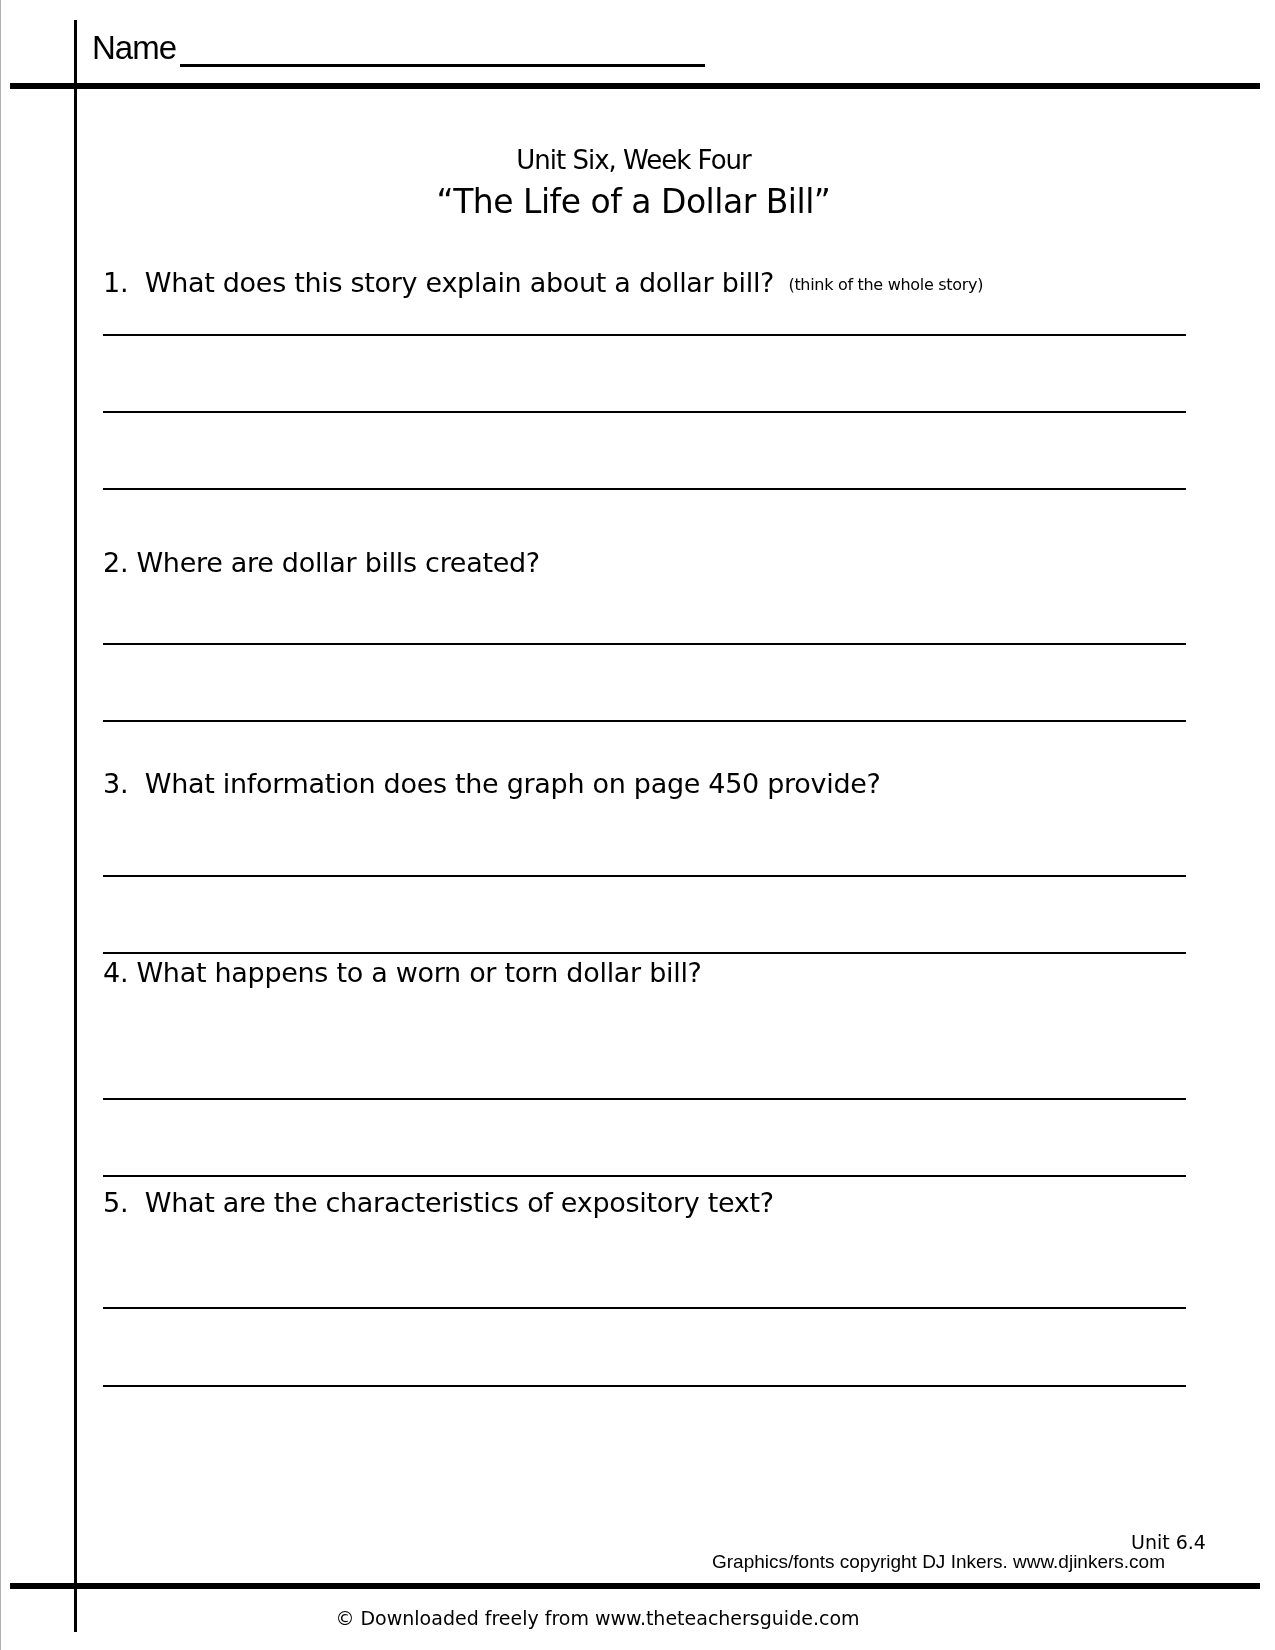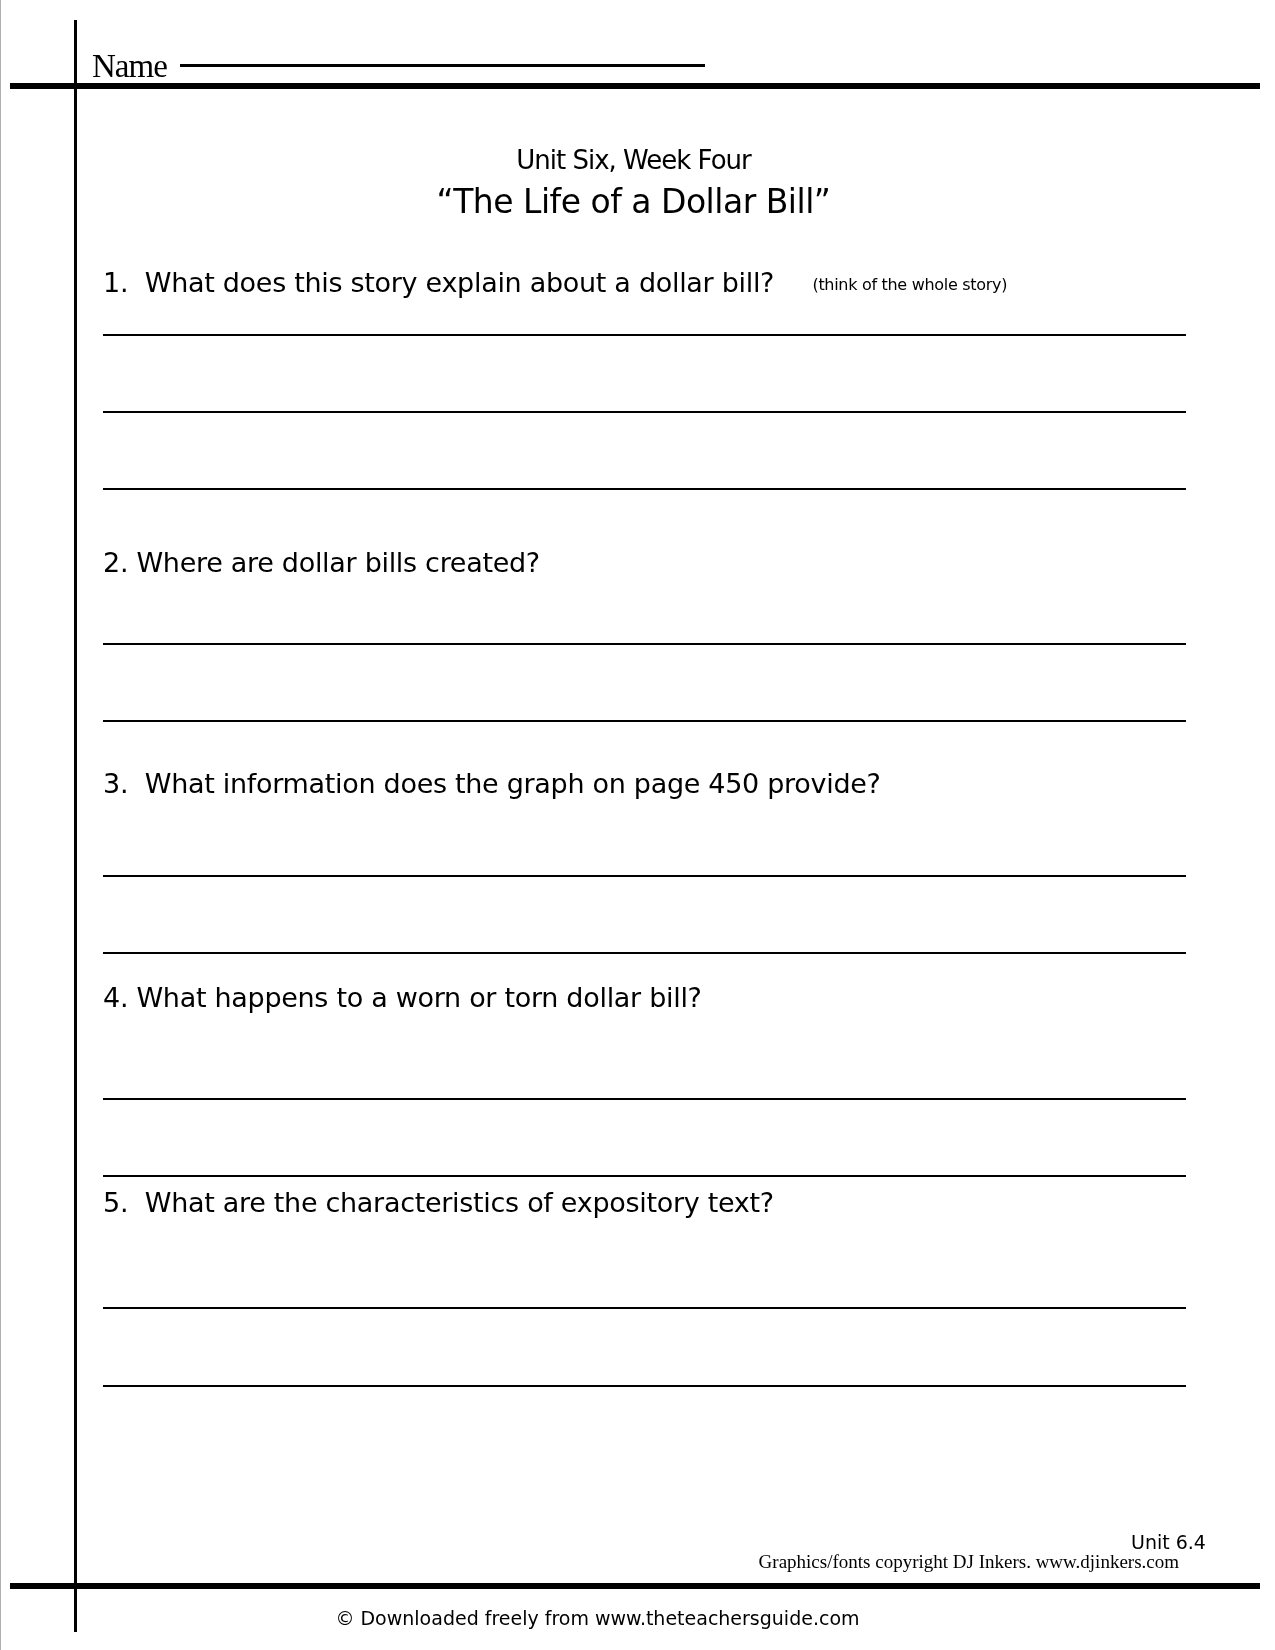--- a/index.html
+++ b/index.html
@@ -5,28 +5,28 @@
   html, body { margin: 0; padding: 0; }
   body {
     width: 1275px; height: 1650px; background: #ffffff; position: relative;
     overflow: hidden; font-family: "DejaVu Sans", sans-serif; color: #000;
   }
   .page-edge { position: absolute; left: 0; top: 0; width: 1px; height: 1650px; background: #b0b0b0; }
   .margin-line { position: absolute; left: 74px; top: 20px; width: 3px; height: 1612px; background: #000; }
   .rule-thick { position: absolute; left: 10px; width: 1250px; height: 6px; background: #000; }
   .rule-top { top: 83px; }
   .rule-bottom { top: 1583px; }
-  .name-label { position: absolute; left: 92px; top: 28px; font-size: 33px; line-height: 40px; font-family: Liberation Serif, serif; letter-spacing: -1px; margin-top: 18px; }
+  .name-label { position: absolute; left: 92px; top: 28px; font-size: 33px; line-height: 40px; font-family: Liberation Sans, sans-serif; letter-spacing: -1px; }
   .name-line { position: absolute; left: 180px; top: 64px; width: 525px; height: 3px; background: #000; }
   .unit-sub { position: absolute; left: 0; width: 1275px; top: 145px; text-align: center; font-size: 26px; font-family: "DejaVu Sans", sans-serif; letter-spacing: -1px; transform: translateX(-4px); }
   .story-title { position: absolute; left: 0; width: 1275px; top: 182px; text-align: center; font-size: 33px; font-family: "DejaVu Sans", sans-serif; letter-spacing: -0.5px; transform: translateX(-4px); }
   .question { position: absolute; left: 103px; font-size: 27px; line-height: 34px; letter-spacing: -0.3px; white-space: nowrap; }
-  .question .hint { font-size: 16px; margin-left: 30px; vertical-align: 2px; }
+  .question .hint { font-size: 16px; margin-left: 6px; vertical-align: 2px; }
   .answer-line { position: absolute; left: 103px; width: 1083px; height: 2px; background: #000; }
-  .copyright { position: absolute; right: 96px; top: 1551px; font-family: Liberation Serif, serif; font-size: 19px; margin-left: 37px; }
+  .copyright { position: absolute; right: 110px; top: 1551px; font-family: Liberation Sans, sans-serif; font-size: 19px; margin-left: 37px; }
   .footer-download { position: absolute; left: 0; width: 1275px; top: 1607px; text-align: center; font-size: 19px; transform: translateX(-40px); }
   .footer-unit { position: absolute; left: 1131px; top: 1531px; font-size: 19px; }
 </style>
 </head>
 <body>
 
 <div class="page-edge"></div>
 <div class="margin-line"></div>
 
 <div class="name-label">Name</div>
@@ -52,21 +52,21 @@
 <div class="answer-line" style="top:643px;"></div>
 <div class="answer-line" style="top:720px;"></div>
 
 <div class="question" style="top:767px;">
   <span>3.</span>&nbsp;
   <span>What information does the graph on page 450 provide?</span>
 </div>
 <div class="answer-line" style="top:875px;"></div>
 <div class="answer-line" style="top:952px;"></div>
 
-<div class="question" style="top:981px;">
+<div class="question" style="top:956px;">
   <span>4.</span>
   <span>What happens to a worn or torn dollar bill?</span>
 </div>
 <div class="answer-line" style="top:1098px;"></div>
 <div class="answer-line" style="top:1175px;"></div>
 
 <div class="question" style="top:1186px;">
   <span>5.</span>&nbsp;
   <span>What are the characteristics of expository text?</span>
 </div>

